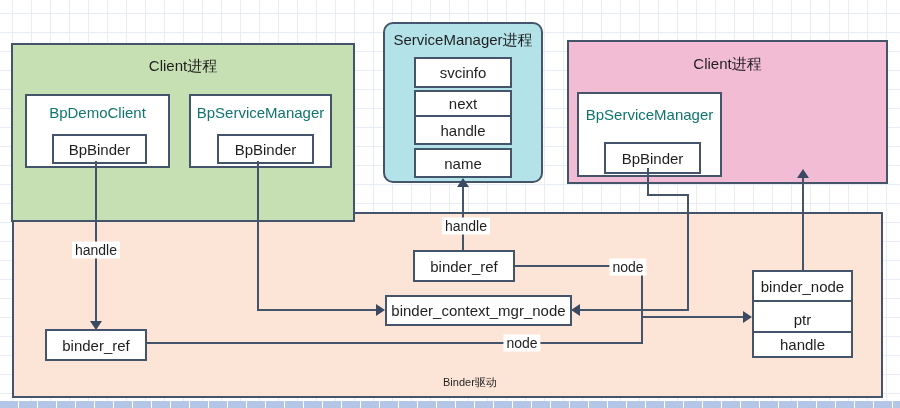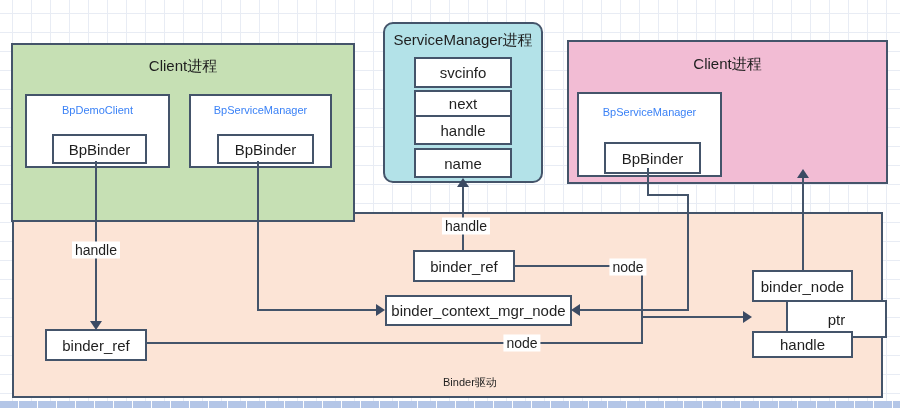--- a/index.html
+++ b/index.html
@@ -9,21 +9,21 @@
     background-image:
       linear-gradient(to right,#e8ecf4 1px,transparent 1px),
       linear-gradient(to bottom,#e8ecf4 1px,transparent 1px);
     background-size:19px 19px;
     background-position:12px 13px;
     color:#222;
   }
   .pbox{position:absolute;border:2px solid #44546a;box-sizing:border-box;}
   .ptitle{text-align:center;font-size:15px;color:#1f1f1f;}
   .comp{position:absolute;background:#fff;border:2px solid #44546a;box-sizing:border-box;}
-  .comp-title{text-align:center;font-size:11px;margin-top:8px;color:#3b82f6;}
+  .comp-title{text-align:center;font-size:15px;margin-top:8px;color:#0f766e;}
   .inner{position:absolute;background:#fff;border:2px solid #44546a;box-sizing:border-box;
          display:flex;align-items:center;justify-content:center;font-size:15px;color:#1f1f1f;}
   .cell{position:absolute;background:#fff;border:2px solid #44546a;box-sizing:border-box;
         display:flex;align-items:center;justify-content:center;font-size:15px;color:#1f1f1f;z-index:3;}
   .line{position:absolute;background:#44546a;z-index:5;}
   .arr{position:absolute;width:0;height:0;z-index:6;}
   .arr-down{border-left:6px solid transparent;border-right:6px solid transparent;border-top:9px solid #3b4a63;}
   .arr-up{border-left:6px solid transparent;border-right:6px solid transparent;border-bottom:9px solid #3b4a63;}
   .arr-right{border-top:6px solid transparent;border-bottom:6px solid transparent;border-left:9px solid #3b4a63;}
   .arr-left{border-top:6px solid transparent;border-bottom:6px solid transparent;border-right:9px solid #3b4a63;}
@@ -92,21 +92,21 @@
   </div>
   <div class="cell" style="left:413px;top:250px;width:102px;height:32px;">
     <span>binder_ref</span>
   </div>
   <div class="cell" style="left:385px;top:295px;width:187px;height:31px;">
     <span>binder_context_mgr_node</span>
   </div>
   <div class="cell" style="left:752px;top:270px;width:101px;height:32px;">
     <span>binder_node</span>
   </div>
-  <div class="cell" style="left:752px;top:300px;width:101px;height:38px;margin-left:34px;">
+  <div class="cell" style="left:752px;top:300px;width:101px;height:38px;">
     <span>ptr</span>
   </div>
   <div class="cell" style="left:752px;top:331px;width:101px;height:27px;">
     <span>handle</span>
   </div>
 
   <div class="line" style="left:95px;top:161px;width:2px;height:161px;"></div>
   <div class="arr arr-down" style="left:90px;top:321px;"></div>
 
   <div class="line" style="left:257px;top:161px;width:2px;height:150px;"></div>

